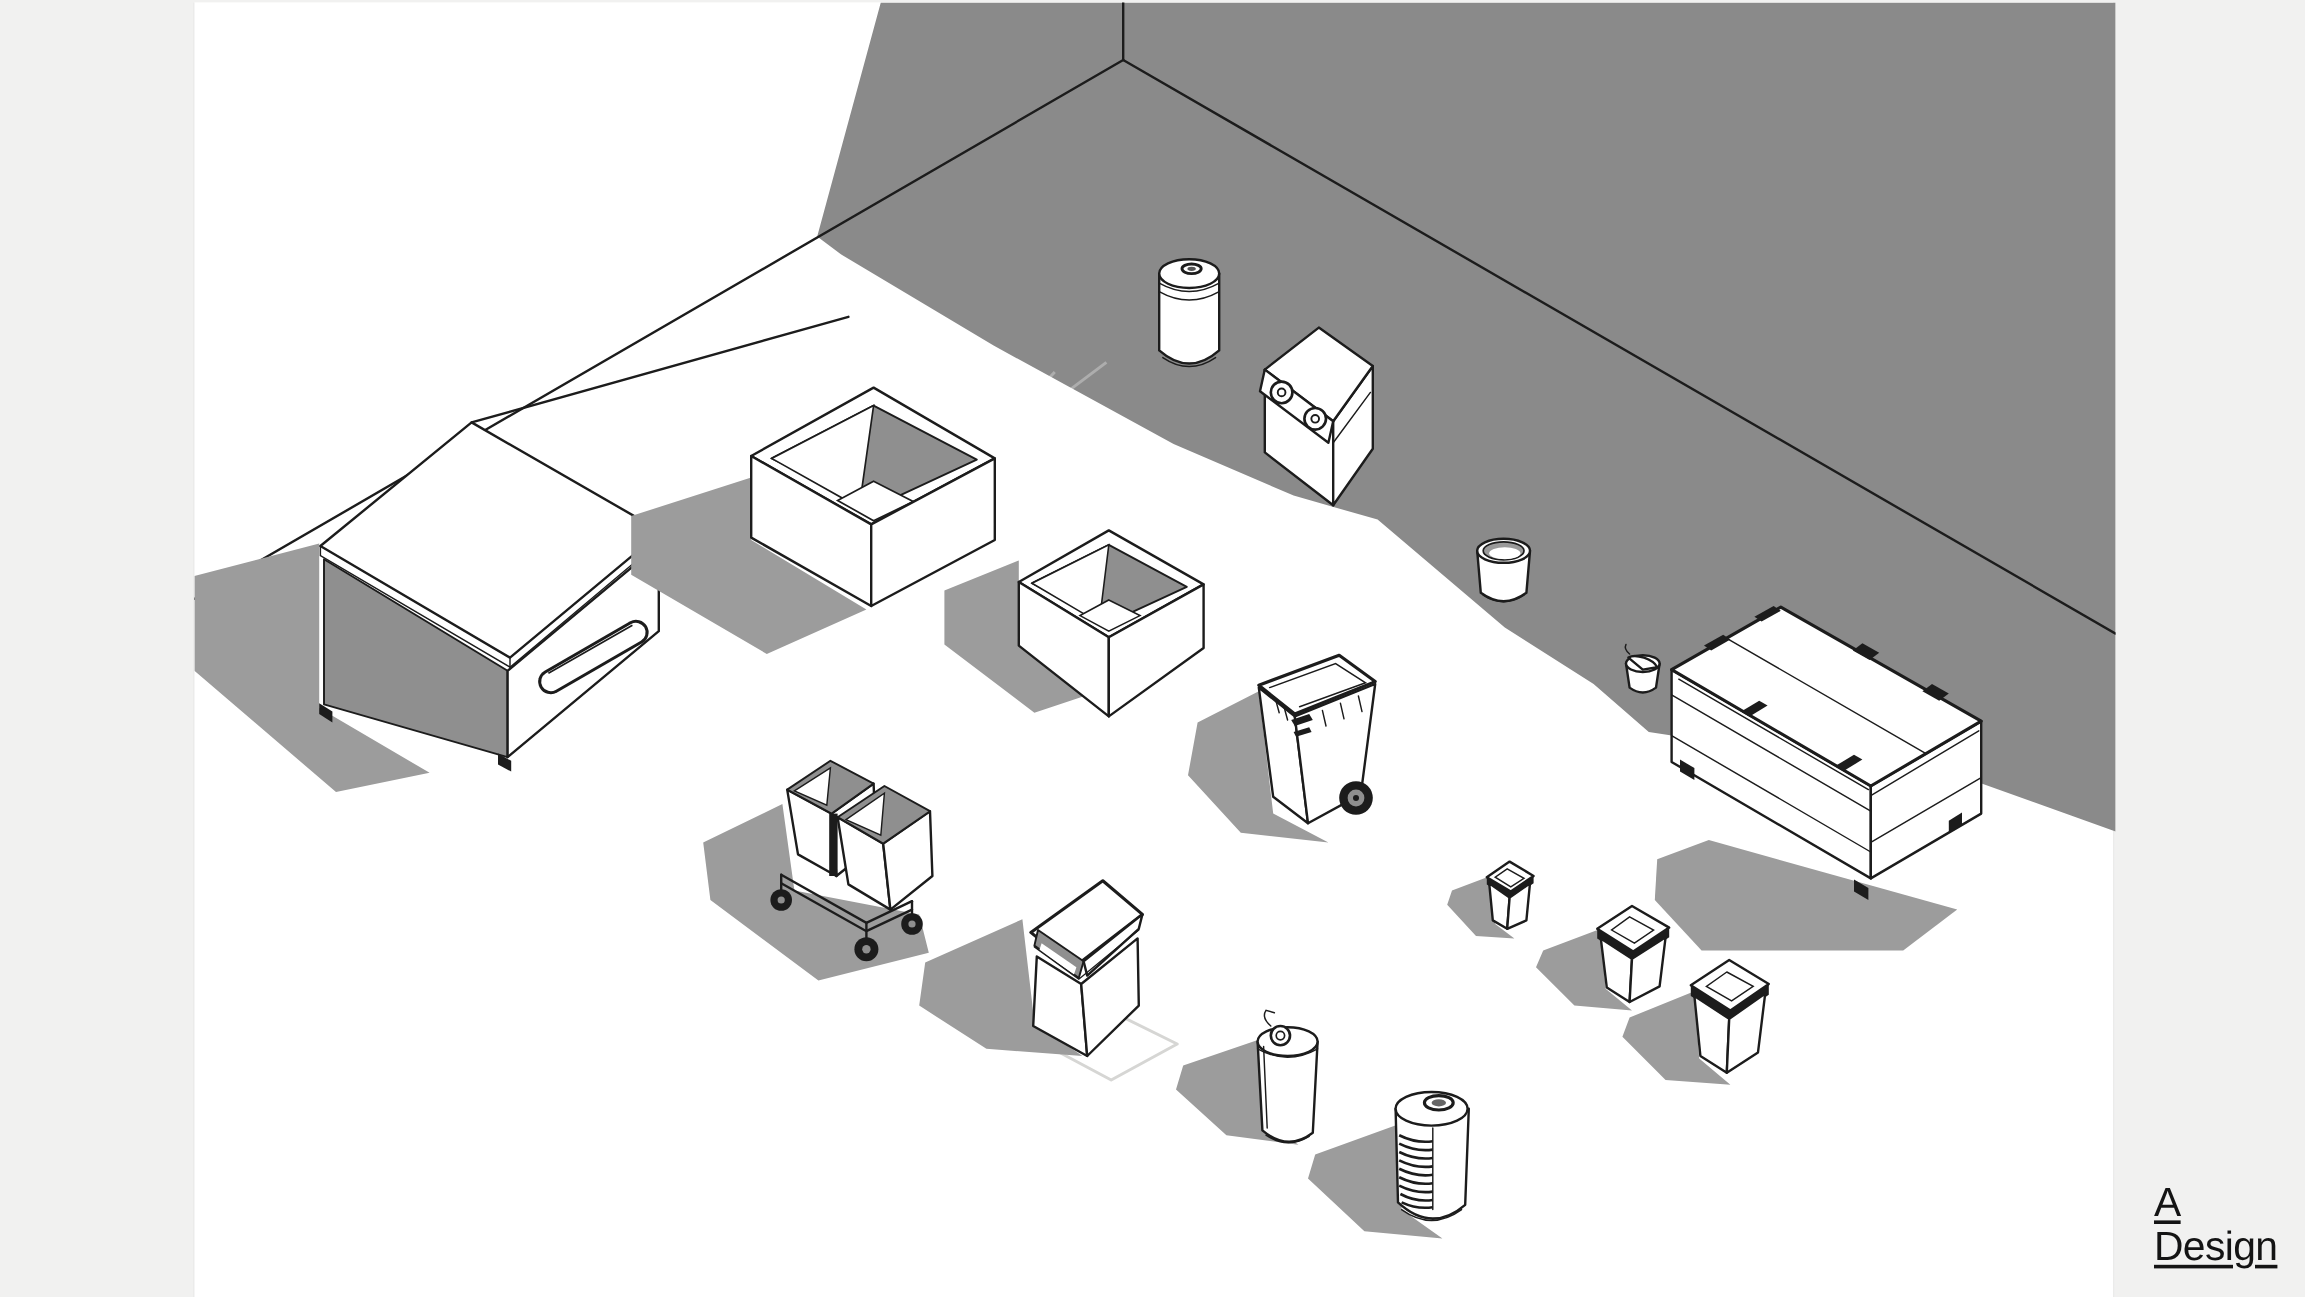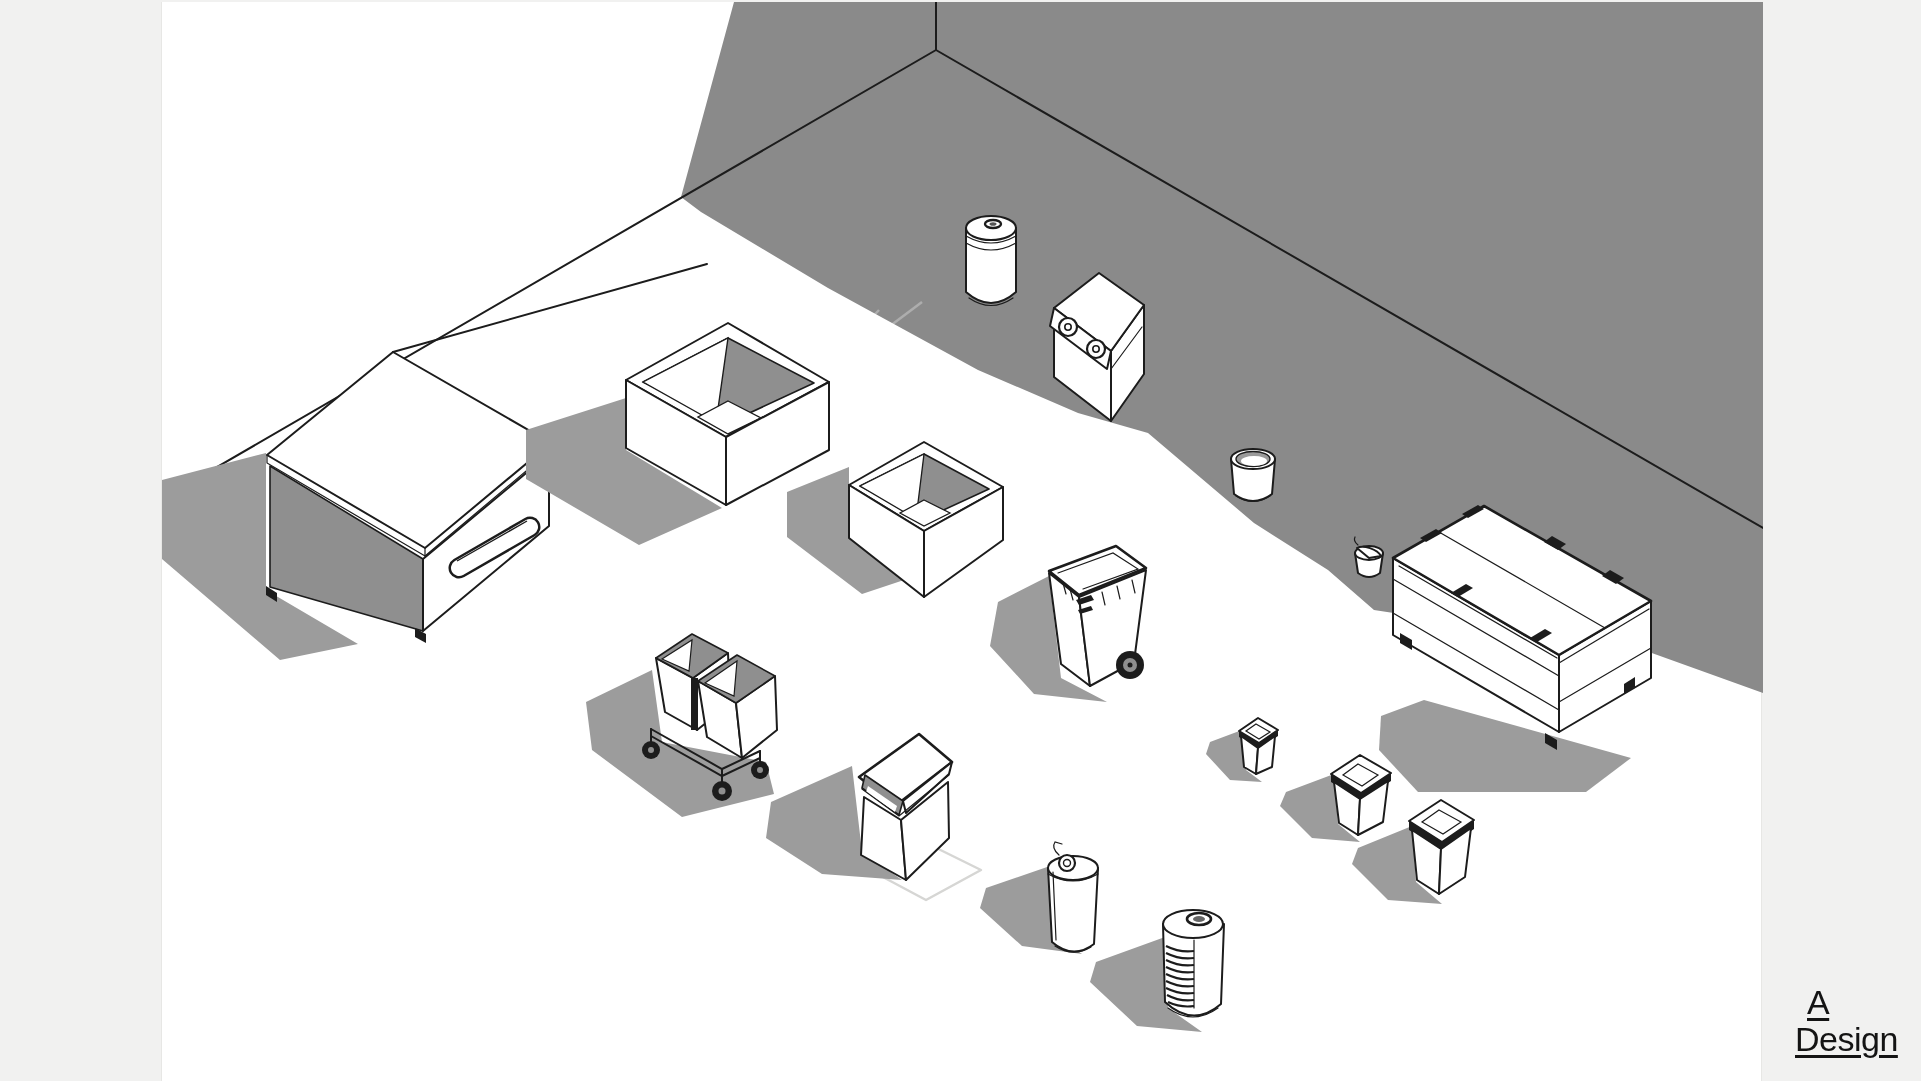--- a/index.html
+++ b/index.html
@@ -20,21 +20,21 @@
   .face{fill:#ffffff;stroke:var(--line-black);stroke-width:2;stroke-linejoin:round;}
   .face3{fill:#ffffff;stroke:var(--line-black);stroke-width:2.6;stroke-linejoin:round;}
   .shade{fill:var(--inner-shade-gray);stroke:var(--line-black);stroke-width:1.6;stroke-linejoin:round;}
   .shadow{fill:var(--object-shadow-gray);stroke:none;}
   .dark{fill:var(--line-black);stroke:none;}
   .streak{stroke:#ffffff;stroke-width:2.5;opacity:.3;fill:none;}
   .ghost{fill:none;stroke:var(--faint-shadow);stroke-width:2.5;stroke-linejoin:round;}
   .brand{position:absolute;left:1795px;top:984px;width:106px;line-height:1.09;
     font-size:34px;letter-spacing:-.5px;color:var(--link-color);}
   .brand a{color:var(--link-color);text-decoration:underline;text-underline-offset:4px;
-    text-decoration-thickness:2.5px;cursor:pointer;margin-left:12px;}
+    text-decoration-thickness:2.5px;cursor:pointer;}
 </style>
 </head>
 <body>
 
 <div class="page">
   <div class="canvas">
     <svg viewBox="0 0 1601 1079" width="1601" height="1079">
 
       <g>
         <path class="wall" d="M572,0 L1601,0 L1601,691 L1487,650 L1212,608 L1166,568 L1092,521 L986,431 L916,411 L816,368 L666,286 L539,210 L519,195 Z"></path>

